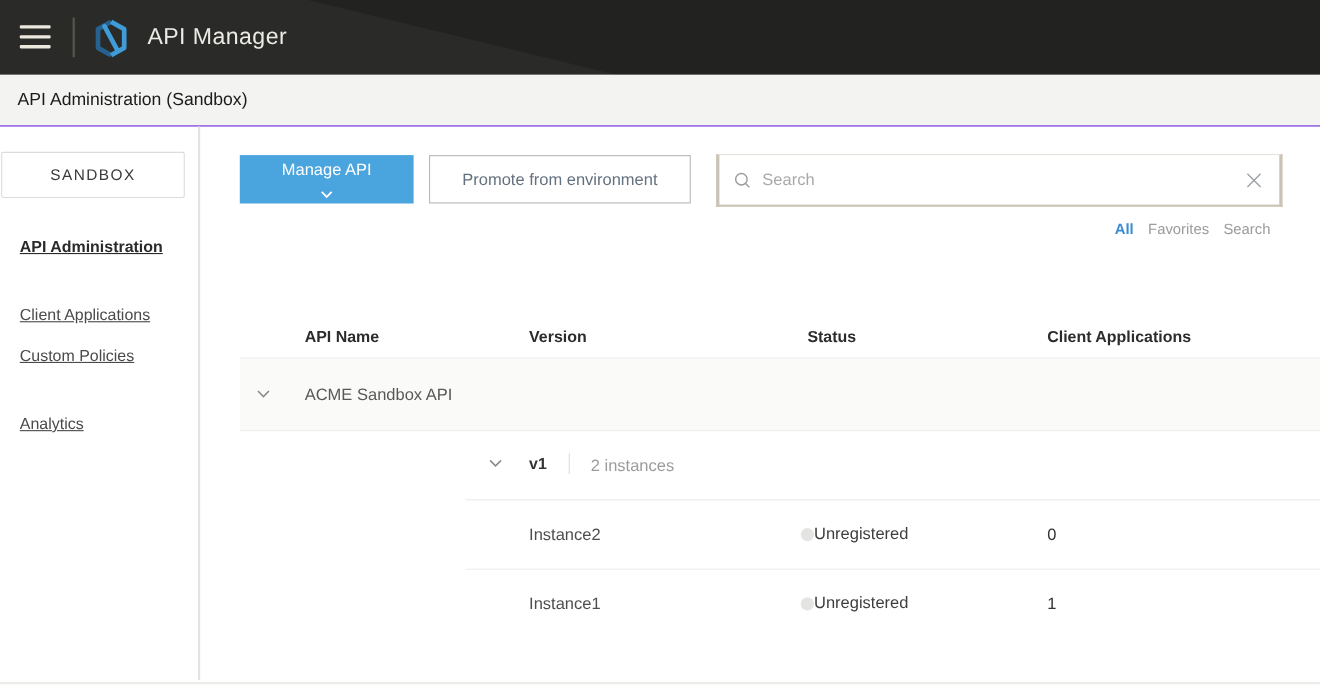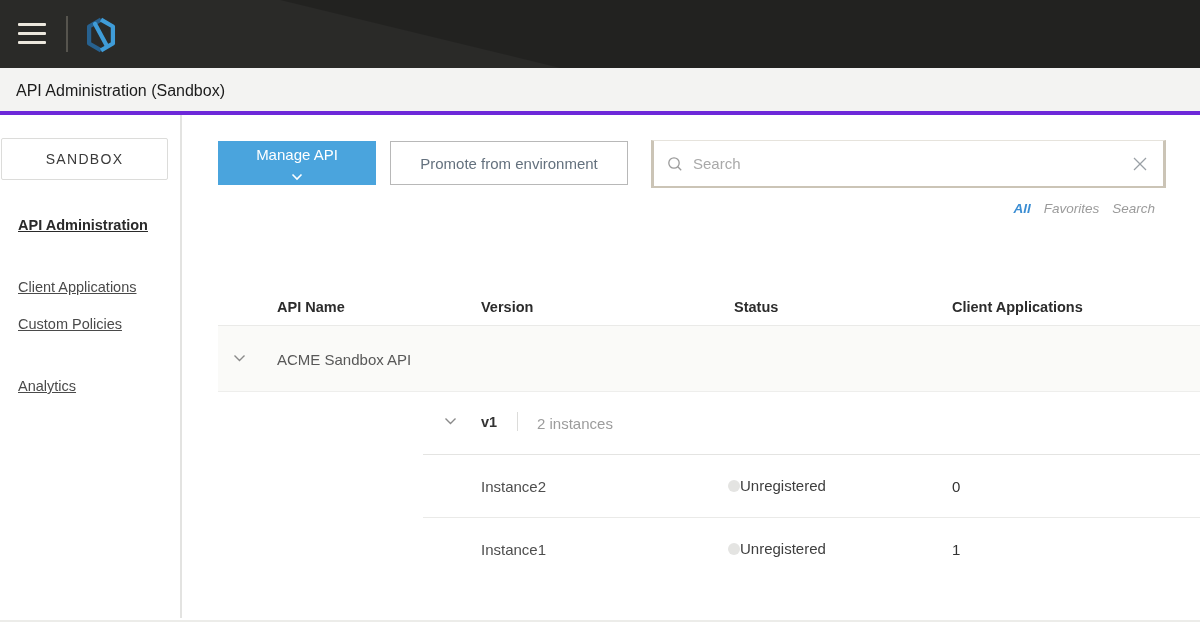--- a/index.html
+++ b/index.html
@@ -28,21 +28,21 @@
     position:absolute;left:66px;top:16px;width:2px;height:36px;background:#56544e;
   }
   .logo{position:absolute;left:84px;top:16px;}
   .app-title{
     position:absolute;left:134px;top:0;height:68px;line-height:68px;
     color:#edebe7;font-size:21px;letter-spacing:.4px;
   }
   
   .subheader{
     position:absolute;left:0;top:68px;width:1200px;height:47px;
-    background:#f3f3f2;border-bottom:4px solid #6d28d9;box-sizing:border-box;padding-left:28px;
+    background:#f3f3f2;border-bottom:1px solid #6d28d9;box-sizing:border-box;padding-left:28px;
   }
   .subheader .crumb{
     position:absolute;left:16px;top:0;height:46px;line-height:46px;
     font-size:16px;color:#1b1b1b;
   }
   
   .side-divider{
     position:absolute;left:180px;top:115px;width:2px;height:503px;background:#e3e3e1;
   }
   .env-box{
@@ -86,21 +86,21 @@
     font-size:15px;color:#444;margin-left:8px;
     font-family:"Liberation Sans", sans-serif;
   }
   .search-input::placeholder{color:#a9a9a9;opacity:1;}
   .clear-x{margin-right:14px;cursor:pointer;flex:0 0 auto;display:flex;}
   
   .filters{
     position:absolute;top:201px;right:45px;display:flex;gap:13px;
     font-size:13.5px;align-items:center;
   }
-  .filters .f-link{color:#9b9b9b;cursor:pointer;font-style:italic;}
+  .filters .f-link{color:#9b9b9b;cursor:pointer;}
   .filters .f-link.sel{color:#3a8dd3;font-weight:bold;}
   
   .col-head{
     position:absolute;top:299px;font-size:14.5px;font-weight:bold;color:#2c2c2c;white-space:nowrap;
   }
   .head-border{
     position:absolute;left:218px;top:325px;width:982px;height:1px;background:#eaeae8;
   }
   .row-api{
     position:absolute;left:218px;top:326px;width:982px;height:66px;
@@ -146,20 +146,21 @@
       <span></span>
   </div>
   <div class="hd-divider"></div>
   <div class="logo">
     <svg width="34" height="38" viewBox="0 0 40 44">
       <path d="M20 4 L6 12 L6 32 L20 40" fill="none" stroke="#27618f" stroke-width="5" stroke-linejoin="round"></path>
       <path d="M20 4 L34 12 L34 32 L20 40" fill="none" stroke="#3f9cd8" stroke-width="5" stroke-linejoin="round"></path>
       <path d="M13 9 L27 35" fill="none" stroke="#3f9cd8" stroke-width="5" stroke-linecap="round"></path>
     </svg>
   </div>
+  <div class="app-title">API Manager</div>
 </div>
 
 <div class="subheader">
   <div class="crumb">API Administration (Sandbox)</div>
 </div>
 
 <div class="side-divider"></div>
 
 <div class="env-box">
   <span class="env-label">SANDBOX</span>

